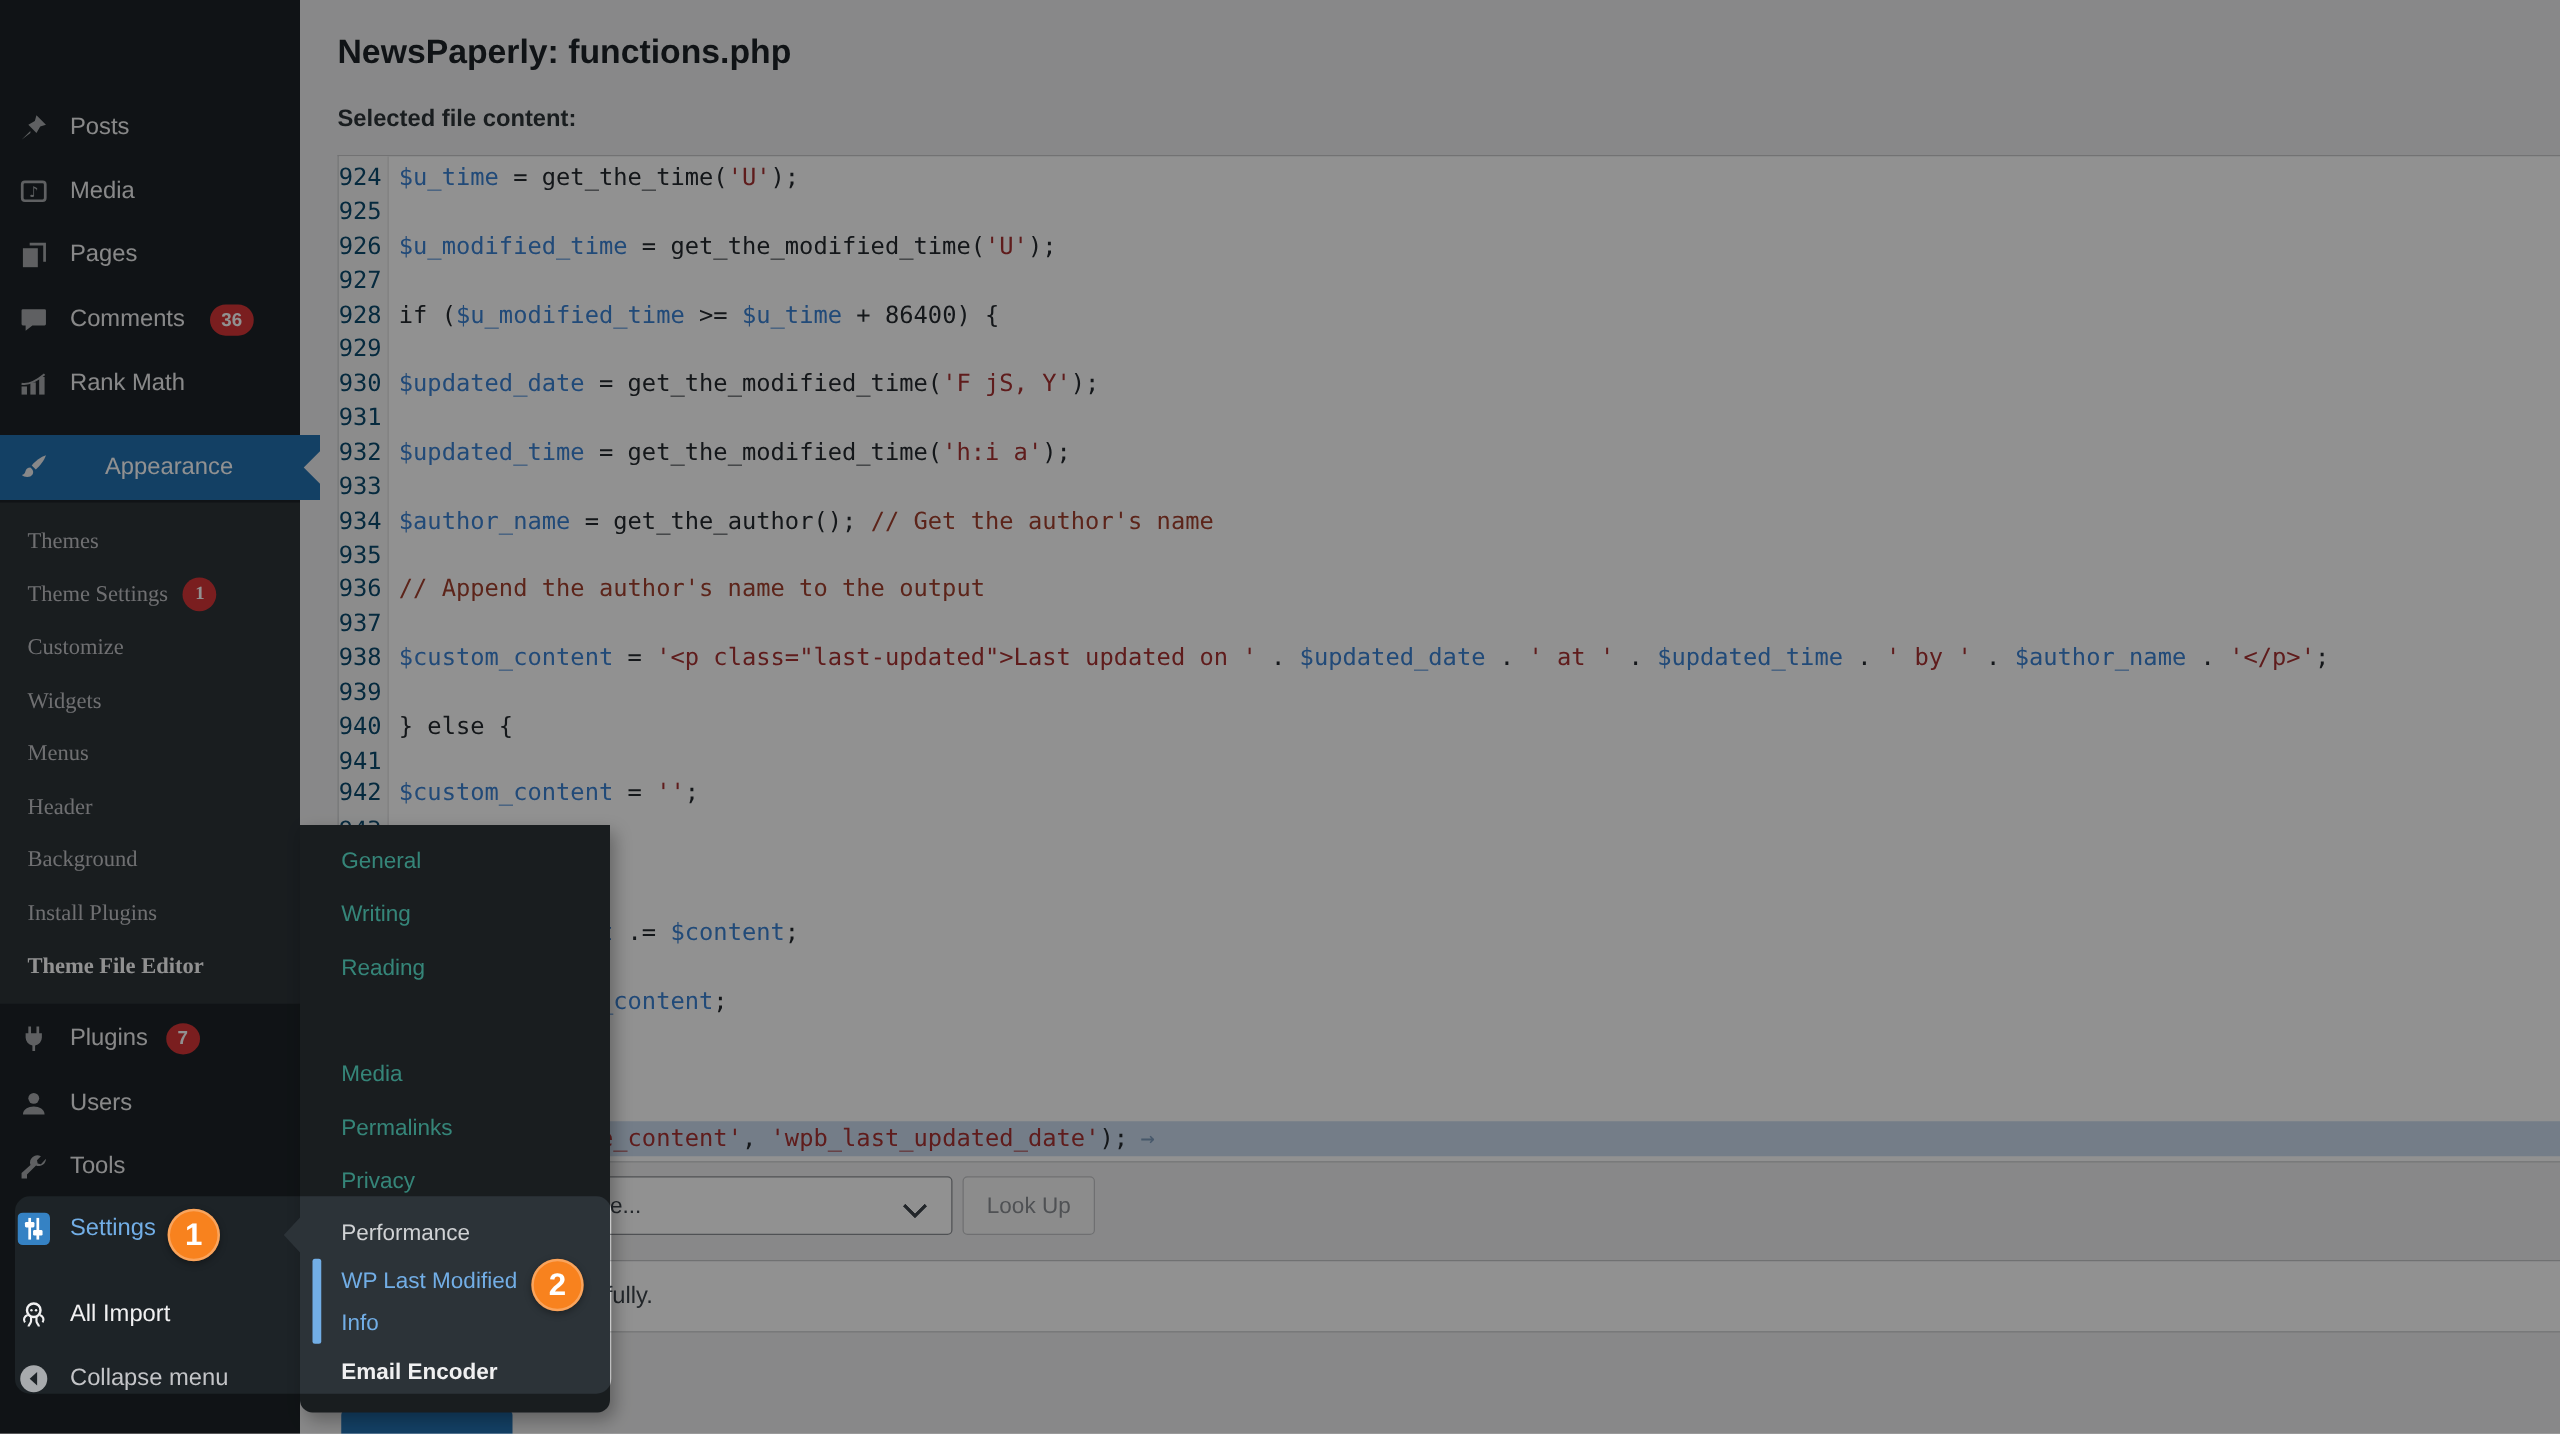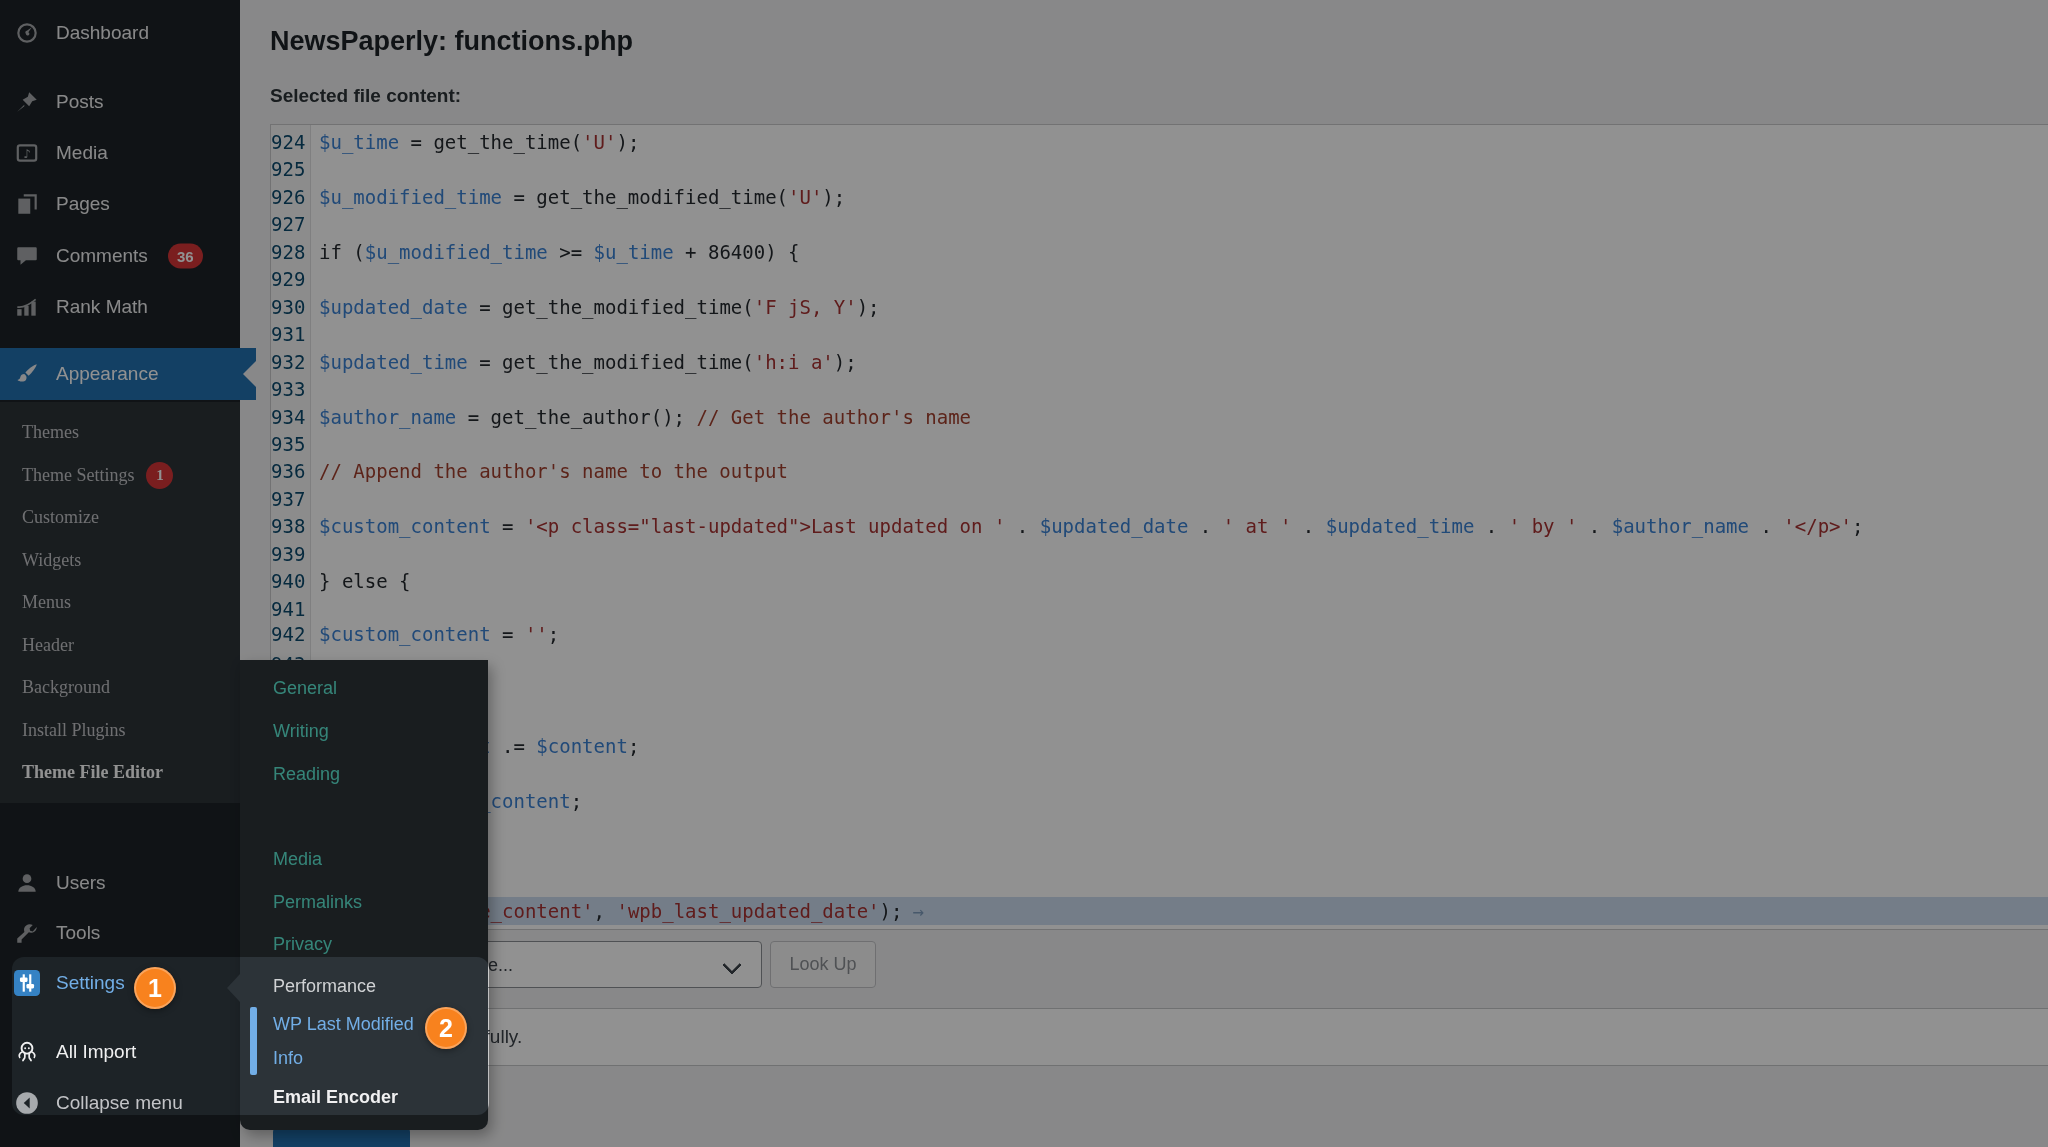--- a/index.html
+++ b/index.html
@@ -9,21 +9,21 @@
   
   #sidebar{position:absolute;left:0;top:0;width:240px;height:1147px;background:#1d2327;z-index:10;}
   .mi{position:absolute;left:0;width:240px;height:50px;cursor:pointer;}
   .mi .ic{position:absolute;left:14px;top:50%;transform:translateY(-50%);width:26px;height:26px;}
   .mi .ic svg{width:26px;height:26px;display:block;}
   .mi .lb{position:absolute;left:56px;top:50%;transform:translateY(-50%);
           font-size:19px;color:#f0f0f1;white-space:nowrap;}
   .badge-pill{position:absolute;top:50%;transform:translateY(-50%);background:#d63638;color:#fff;
           font-size:15px;font-weight:700;border-radius:13px;padding:0 9px;height:25px;line-height:25px;}
   .mi-active{background:#2271b1;}
-  .mi-active .lb{color:#fff;}
+  .mi-active .lb{color:#fff;margin-left:28px;}
   .mi-active::after{content:"";position:absolute;right:-16px;top:50%;margin-top:-13px;
           border:13px solid transparent;border-right-color:#f0f0f1;border-left:none;}
   .mi-active .active-ext{position:absolute;left:240px;top:0;width:16px;height:100%;background:#2271b1;}
   .mi-blue .lb{color:#72aee6;}
 
   #appearance-submenu{position:absolute;left:0;top:402px;width:240px;height:401px;background:#2c3338;font-family:Liberation Serif, serif;}
   .smi{position:absolute;left:22px;height:42px;display:flex;align-items:center;
        font-size:18px;color:#c3c4c7;cursor:pointer;white-space:nowrap;}
   .smi-current{color:#fff;font-weight:700;}
   .badge-circle{display:inline-block;background:#d63638;color:#fff;font-size:15px;font-weight:700;
@@ -142,29 +142,20 @@
 
     <div id="notice">
       <span class="msg">File edited successfully.</span>
     </div>
 
     <div id="update-file-button"></div>
   </div>
 
   <div id="sidebar">
 
-    <div class="mi" style="top:8px">
-      <span class="ic">
-          <svg viewBox="0 0 24 24">
-            <path class="icf" d="M12 3a9 9 0 1 0 9 9 9 9 0 0 0-9-9zm0 16a7 7 0 1 1 7-7 7 7 0 0 1-7 7z"></path>
-            <path class="icf" d="M11 12.8a1.6 1.6 0 1 0 2.2-1.5l3.3-4.6-4.6 3.3a1.6 1.6 0 0 0-.9 2.8z"></path>
-          </svg>
-        </span>
-      <span class="lb">Dashboard</span>
-    </div>
 
     <div class="mi" style="top:77px">
       <span class="ic">
           <svg viewBox="0 0 24 24">
             <path class="icf" d="M14 3l7 7-4.2 1.2L14 16l-6-6 4.8-2.8zM9.5 14.5L3 21l6.5-5z"></path>
           </svg>
         </span>
       <span class="lb">Posts</span>
     </div>
 
@@ -245,20 +236,29 @@
           <span>Background</span>
         </div>
       <div class="smi" style="top:307px">
           <span>Install Plugins</span>
         </div>
       <div class="smi smi-current" style="top:349px">
           <span>Theme File Editor</span>
         </div>
     </div>
 
+    <div class="mi" style="top:806px">
+      <span class="ic">
+          <svg viewBox="0 0 24 24">
+            <path class="icf" d="M8 3h2v5H8zM14 3h2v5h-2zM6 8h12v3a6 6 0 0 1-5 5.9V21h-2v-4.1A6 6 0 0 1 6 11z"></path>
+          </svg>
+        </span>
+      <span class="lb">Plugins</span>
+      <span class="badge-pill" style="left:133px;border-radius:50%;width:9px;padding:0 9px">7</span>
+    </div>
 
     <div class="mi" style="top:858px">
       <span class="ic">
           <svg viewBox="0 0 24 24">
             <circle cx="12" cy="8" r="4" class="icf"></circle>
             <path class="icf" d="M4 20c0-4 4-6 8-6s8 2 8 6z"></path>
           </svg>
         </span>
       <span class="lb">Users</span>
     </div>

